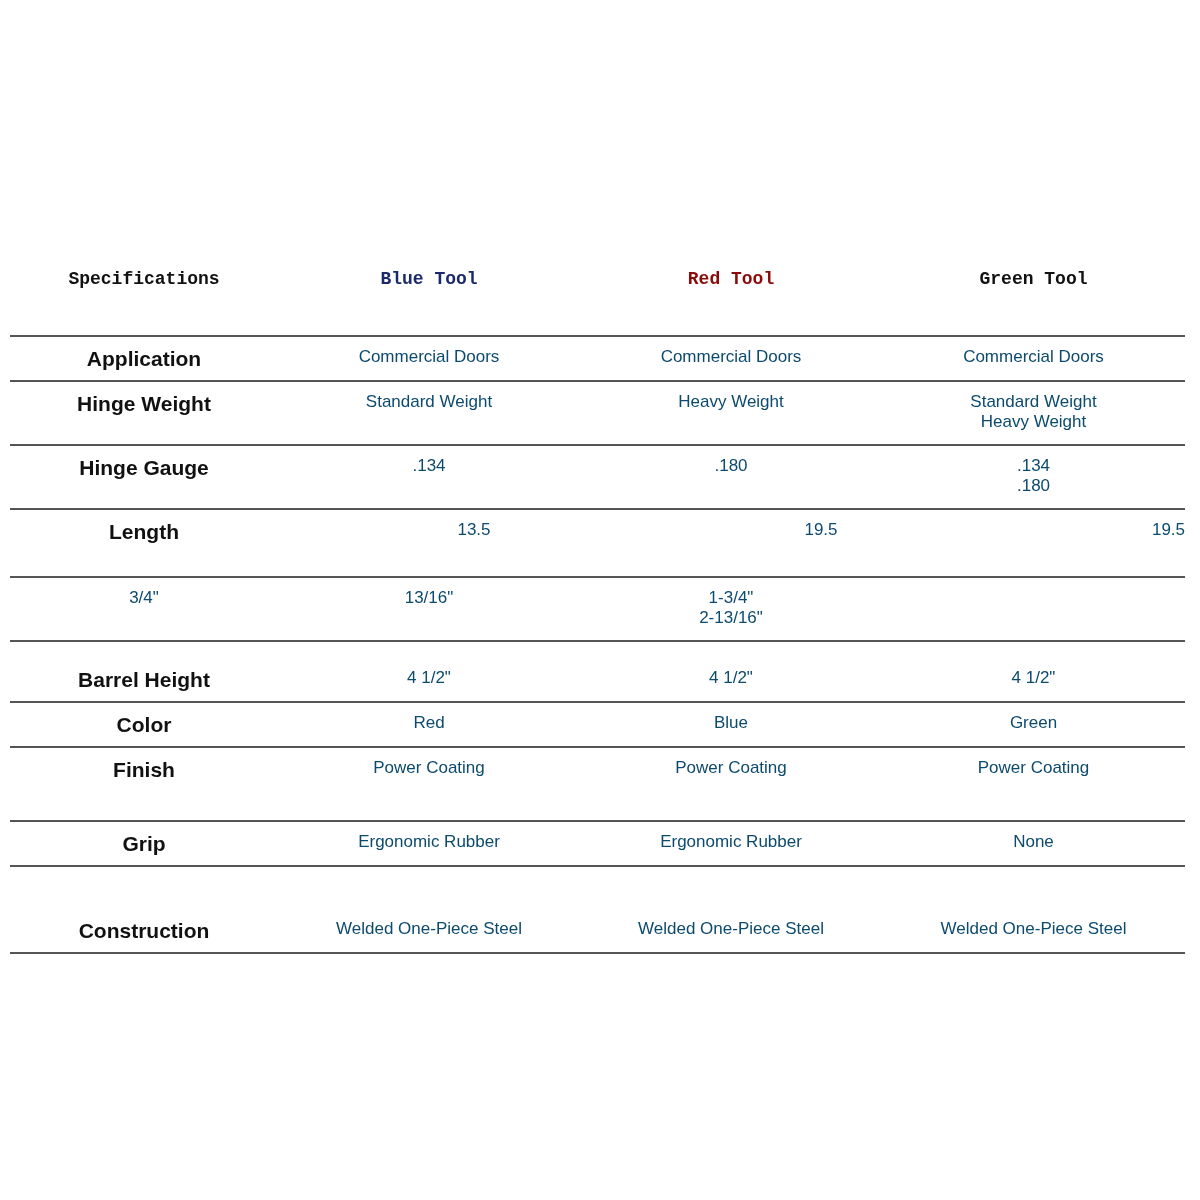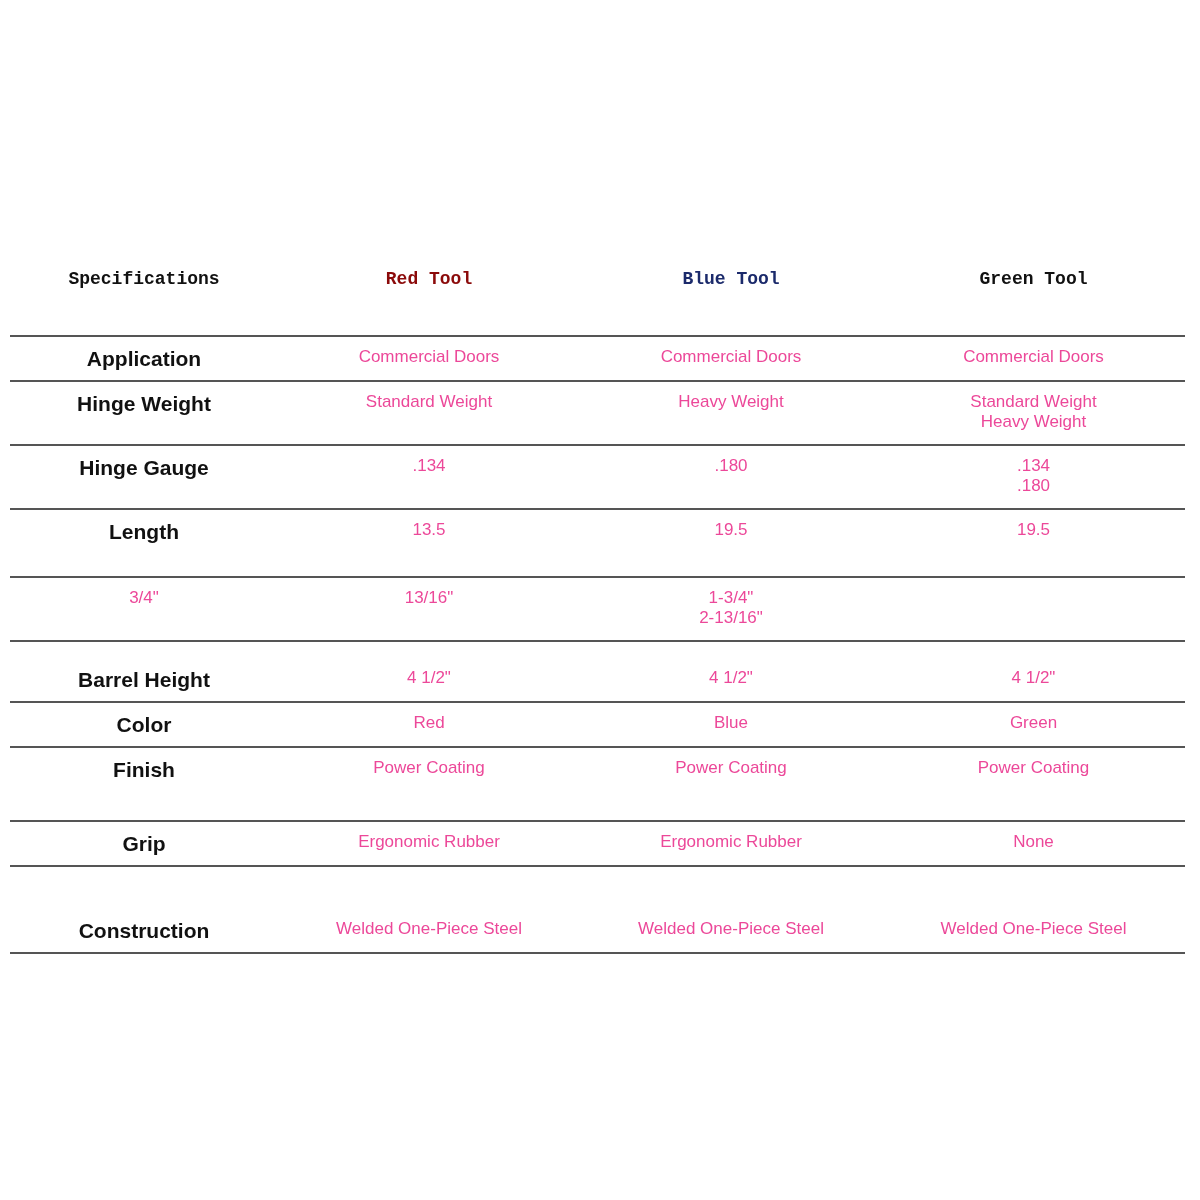--- a/index.html
+++ b/index.html
@@ -43,34 +43,34 @@
     .label-cell {
       text-align: center;
       font-size: 21px;
       font-weight: bold;
       color: #111;
       padding-top: 10px;
     }
     .value-cell {
       text-align: center;
       font-size: 17px;
-      color: #ec4899;
+      color: #0c4a6e;
       padding-top: 10px;
       line-height: 20px;
       white-space: pre-line;
     }
   </style>
 </head>
 <body>
 
 <div class="spec-table">
   <div class="header-row">
     <div class="header-cell">Specifications</div>
+    <div class="header-cell" style="color: rgb(27, 42, 107);">Blue Tool</div>
     <div class="header-cell" style="color: rgb(139, 10, 10);">Red Tool</div>
-    <div class="header-cell" style="color: rgb(27, 42, 107);">Blue Tool</div>
     <div class="header-cell" style="color: rgb(17, 17, 17);">Green Tool</div>
   </div>
 
   <div class="row" style="height: 43px;">
     <div class="label-cell">Application</div>
     <div class="value-cell">Commercial Doors</div>
     <div class="value-cell">Commercial Doors</div>
     <div class="value-cell">Commercial Doors</div>
   </div>
 
@@ -83,21 +83,21 @@
   </div>
 
   <div class="row" style="height: 62px;">
     <div class="label-cell">Hinge Gauge</div>
     <div class="value-cell">.134</div>
     <div class="value-cell">.180</div>
     <div class="value-cell">.134
 .180</div>
   </div>
 
-  <div class="row" style="height: 66px;">
+  <div class="row" style="height: 66px; gap: 45px;">
     <div class="label-cell">Length</div>
     <div class="value-cell">13.5</div>
     <div class="value-cell">19.5</div>
     <div class="value-cell">19.5</div>
   </div>
 
   <div class="row" style="height: 62px;">
     <div class="value-cell">3/4"</div>
     <div class="value-cell">13/16"</div>
     <div class="value-cell">1-3/4"

